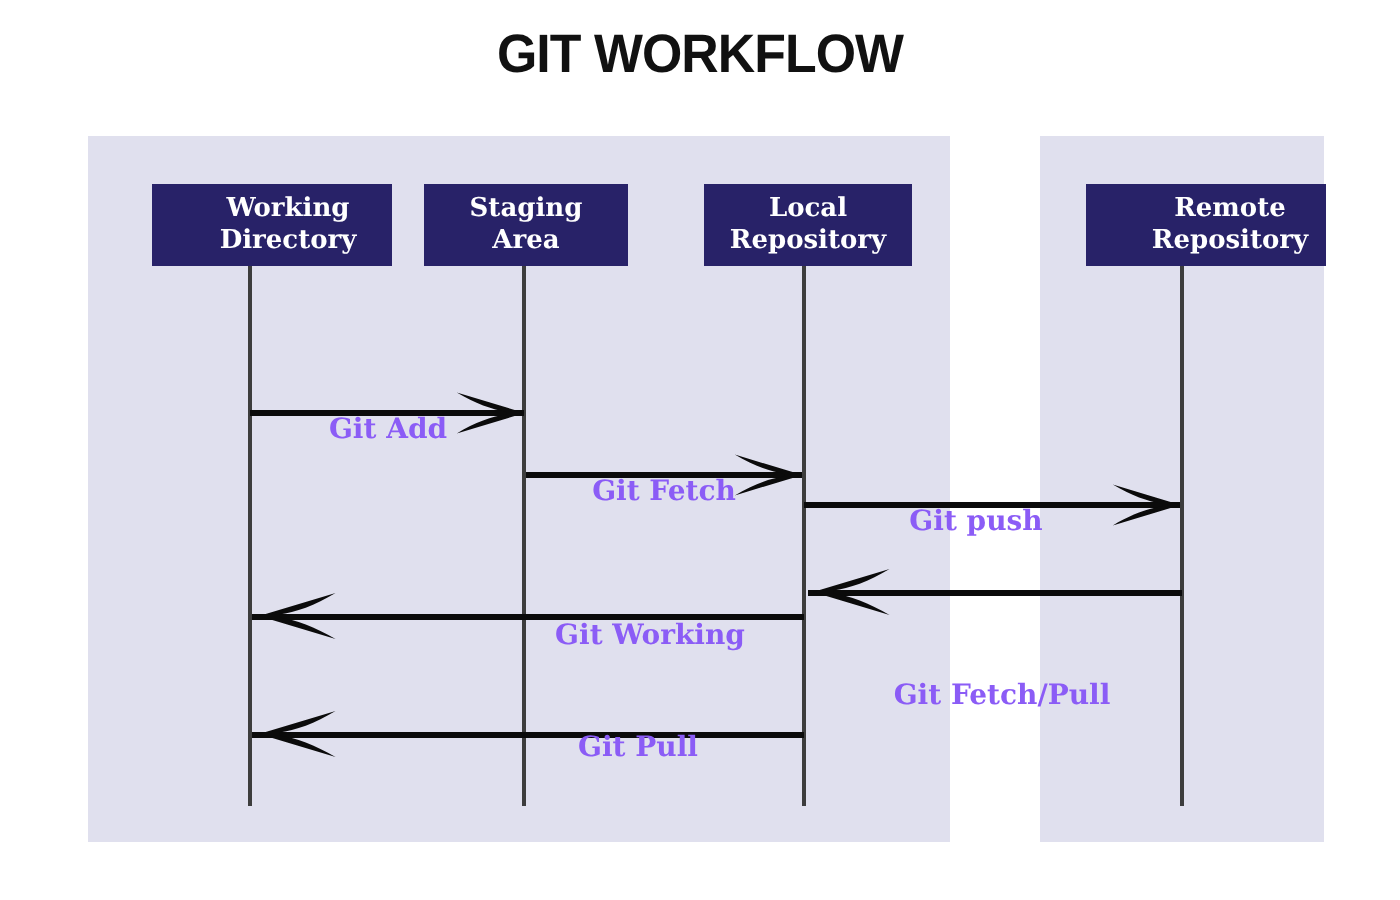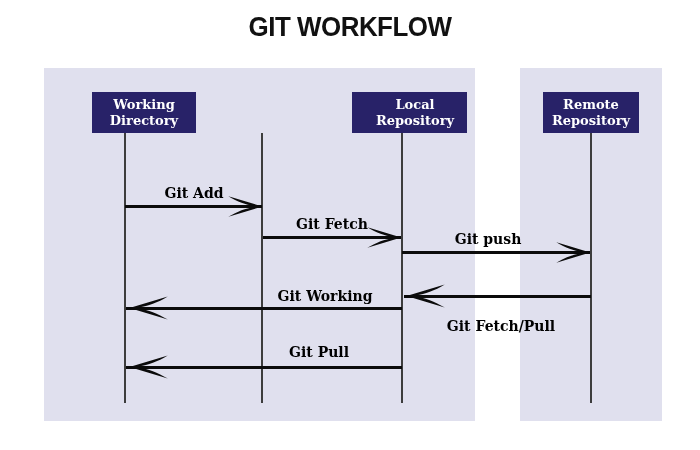--- a/index.html
+++ b/index.html
@@ -14,54 +14,56 @@
     letter-spacing:-0.5px;color:#111111;transform:scaleX(0.96);
   }
   .panel{position:absolute;}
   .panel-left{left:44px;top:68px;width:431px;height:353px;}
   .panel-right{left:520px;top:68px;width:142px;height:353px;}
   .actor-box{
     position:absolute;top:92px;height:41px;display:flex;align-items:center;justify-content:center;
     color:#ffffff;font-weight:bold;font-size:13px;line-height:1.2;text-align:center;
     white-space:pre-line;
   }
-  .box-wd{left:92px;width:104px;}
+  .box-wd{left:76px;width:104px;padding-left:16px;}
   .box-sa{left:212px;width:102px;}
-  .box-lr{left:352px;width:104px;padding-left:11px;}
+  .box-lr{left:352px;width:104px;}
   .box-rr{left:543px;width:96px;}
   .lifeline{position:absolute;top:133px;width:2px;height:270px;background:#3d3d3d;}
   .ll-wd{left:124px;}
   .ll-sa{left:261px;}
   .ll-lr{left:401px;}
   .ll-rr{left:590px;}
   .shaft{position:absolute;height:3px;background:#0b0b0b;}
   .head{position:absolute;}
   .head path{fill:#0b0b0b;}
   .head-right{width:38px;height:23px;}
   .head-left{width:48px;height:26px;}
   .arrow-label{
     position:absolute;transform:translateX(-50%);
-    font-weight:bold;font-size:14px;color:#000000;white-space:nowrap;
+    font-weight:bold;font-size:14px;color:#8b5cf6;white-space:nowrap;margin-top:22px;
   }
 </style>
 </head>
 <body>
 
 <div class="stage">
 
   <div class="title">GIT WORKFLOW</div>
 
   <div class="panel panel-left" style="background: rgb(224, 224, 238);"></div>
   <div class="panel panel-right" style="background: rgb(224, 224, 238);"></div>
 
   <div class="actor-box box-wd" style="background: rgb(40, 34, 104); color: rgb(255, 255, 255);">Working
 Directory</div>
+  <div class="actor-box box-sa" style="background: rgb(40, 34, 104); color: rgb(255, 255, 255);">Staging
+Area</div>
   <div class="actor-box box-lr" style="background: rgb(40, 34, 104); color: rgb(255, 255, 255);">Local
 Repository</div>
-  <div class="actor-box box-rr" style="background: rgb(40, 34, 104); color: rgb(255, 255, 255);">Remote
+  <div class="actor-box box-rr" style="background: rgb(40, 34, 104); color: rgb(255, 255, 255); padding-left: 24px;">Remote
 Repository</div>
 
   <div class="lifeline ll-wd" style="background: rgb(61, 61, 61);"></div>
   <div class="lifeline ll-sa" style="background: rgb(61, 61, 61);"></div>
   <div class="lifeline ll-lr" style="background: rgb(61, 61, 61);"></div>
   <div class="lifeline ll-rr" style="background: rgb(61, 61, 61);"></div>
 
   <div>
     <div class="shaft" style="left: 125px; top: 205px; width: 137px; background: rgb(11, 11, 11);"></div>
     <svg class="head head-right" style="left:226px;top:195px;" viewBox="0 0 56 36">

